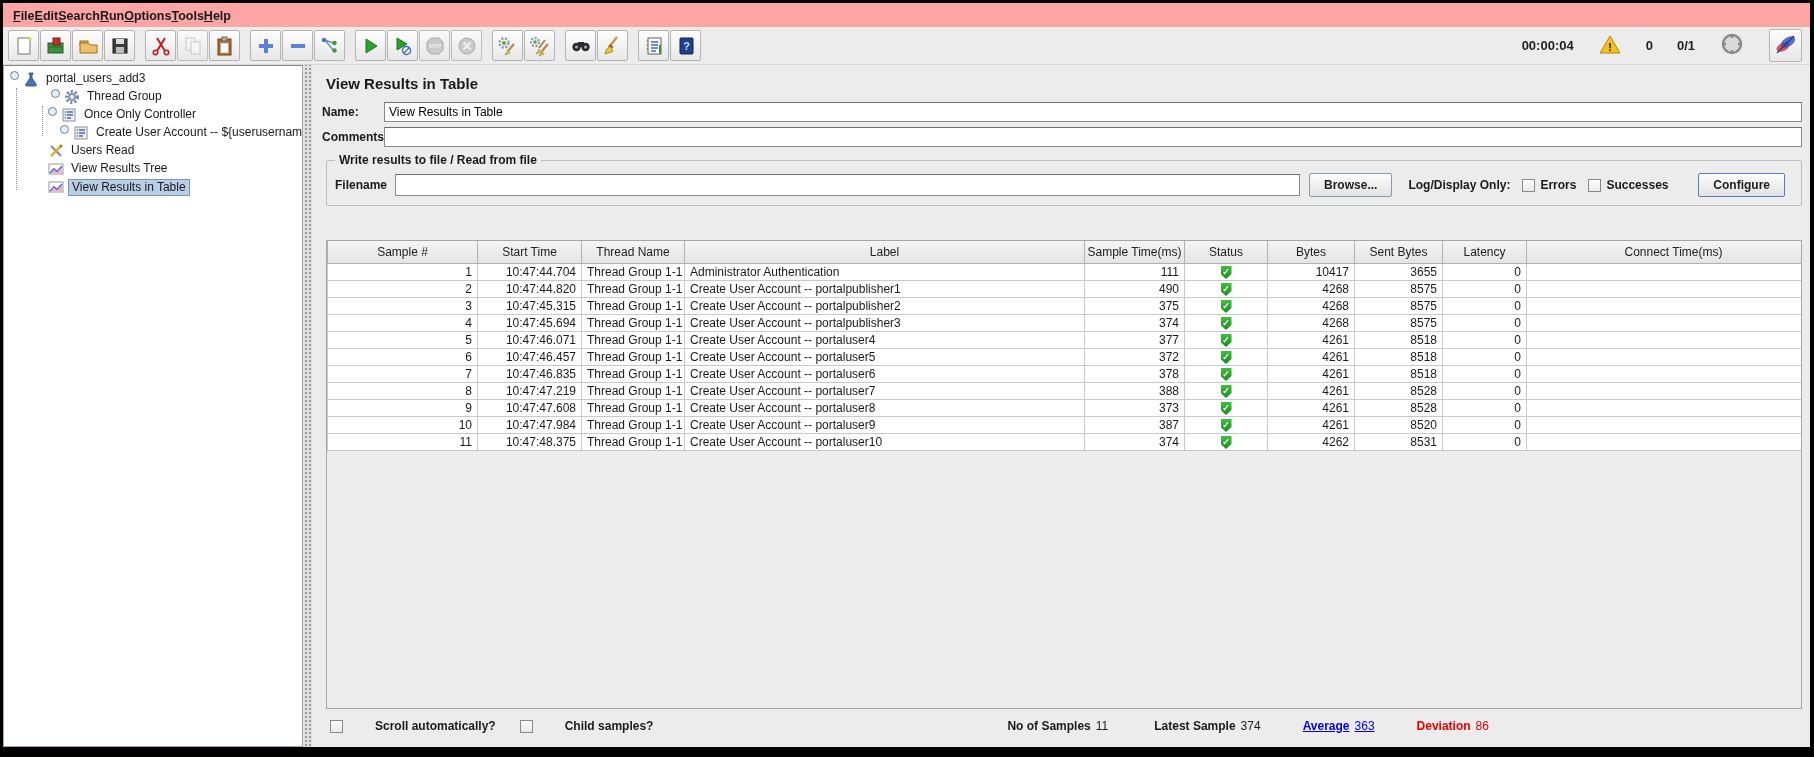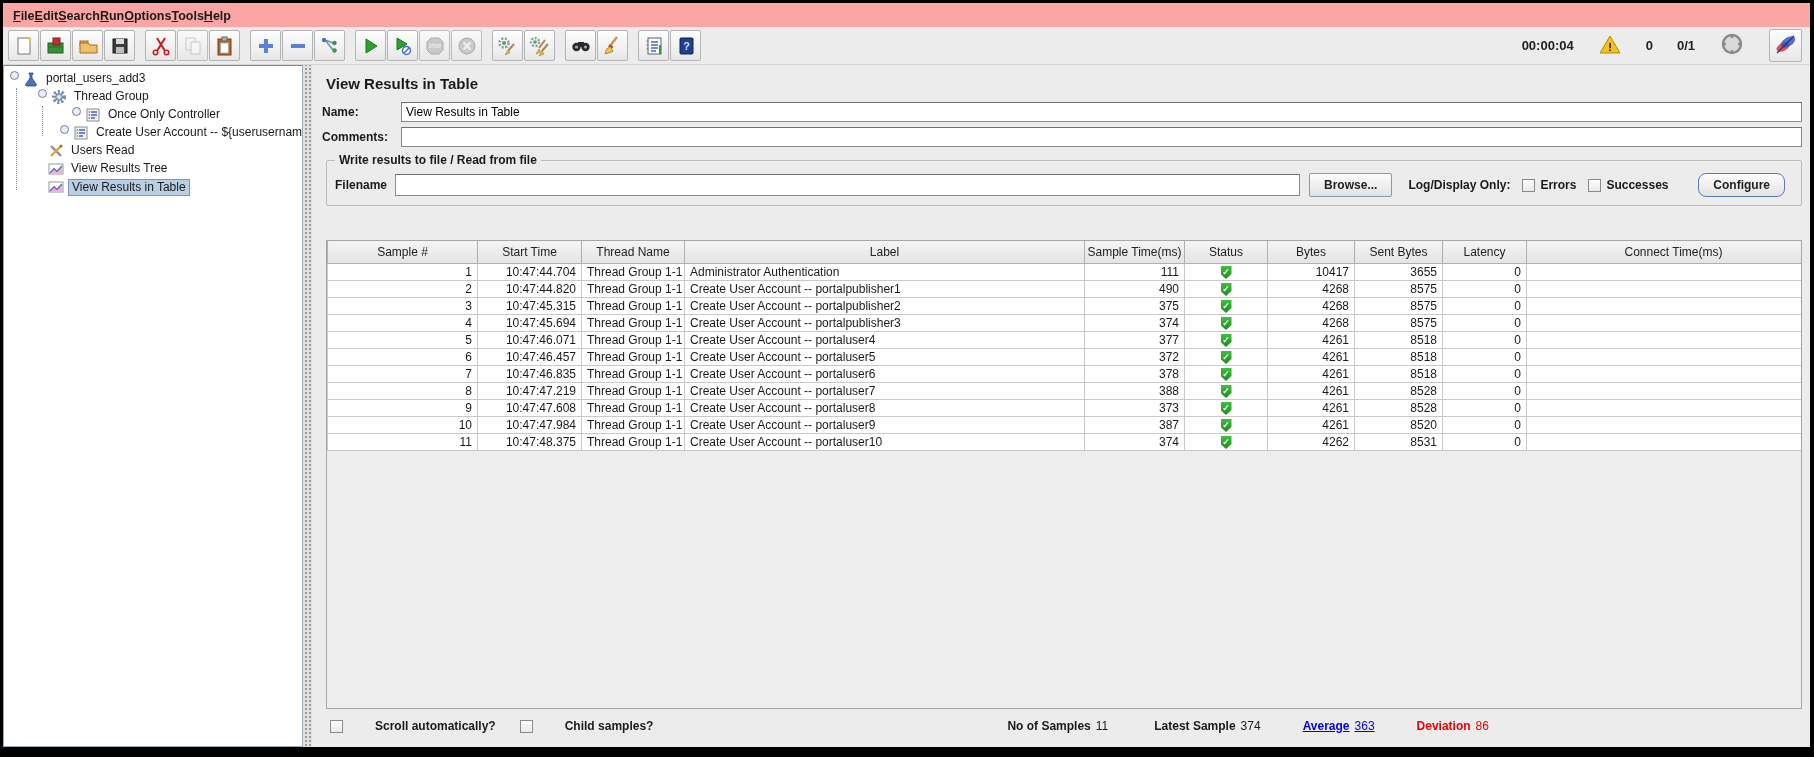--- a/index.html
+++ b/index.html
@@ -35,36 +35,36 @@
   .knob-spacer { width:13px; flex:none; }
   .t-icon { width:16px; height:16px; margin-right:4px; flex:none; }
   .t-label { padding:0 3px; line-height:15px; }
   .t-label.selected { background:#b8cfe5; border:1px solid #7a96b8; }
   .splitter { width:9px; background:#e2e2e2;
               background-image:radial-gradient(#9a9a9a 1px, transparent 1.2px); background-size:4px 4px; background-position:1px 2px; }
   
   .main { flex:1; display:flex; flex-direction:column; padding:6px 8px 4px 10px; min-width:0; background:#ececec; }
   .page-title { font-size:15px; font-weight:700; margin:4px 0 10px 4px; }
   .frow { display:flex; align-items:center; margin-bottom:5px; }
-  .frow .lbl { font-weight:700; width:79px; flex:none; }
+  .frow .lbl { font-weight:700; width:62px; flex:none; }
   .txt { height:20px; border:1px solid #8a8a8a; border-top-color:#6f6f6f; background:#fff; font-family:"Liberation Sans",sans-serif;
          font-size:12px; padding:1px 4px; flex:1; }
   .groupbox { position:relative; border:1px solid #bcbcbc; border-radius:2px; margin:8px 0 0 4px; padding:12px 8px 8px 8px; }
   .groupbox .gb-title { position:absolute; top:-8px; left:8px; background:#ececec; padding:0 4px; font-weight:700; }
   .gb-row { display:flex; align-items:center; }
   .gb-row .lbl2 { font-weight:700; margin-right:8px; flex:none; }
   .filename-input { width:905px; flex:none; height:22px; }
   .btn { border:1px solid #8a9aad; border-radius:2px; background:linear-gradient(#fdfdfd,#e2e2e2);
          font-family:"Liberation Sans",sans-serif; font-size:12px; font-weight:700; color:#222; padding:4px 14px; }
   .browse-btn { margin-left:9px; }
   .logdisp { font-weight:700; margin-left:16px; }
   .cb { width:13px; height:13px; border:1px solid #8a8a8a; background:linear-gradient(#fdfdfd,#e9e9e9); display:inline-block; flex:none; }
   .cb-wrap { display:flex; align-items:center; gap:5px; margin-left:12px; }
   .cb-wrap .cb-lbl { font-weight:700; }
-  .configure-btn { margin-left:auto; margin-right:8px; border-color:#5a7cb8;border-radius:8px; }
+  .configure-btn { margin-left:auto; margin-right:8px; border-color:#5a7cb8; }
   
   .scrollpane { flex:1; margin:34px 0 0 4px; border:1px solid #a6a6a6; background:#ededed; overflow:hidden; }
   table.results { border-collapse:collapse; width:100%; table-layout:fixed; }
   table.results th { height:22px; background:linear-gradient(#f4f4f4,#e4e4e4); border:1px solid #b0b0b0; border-top:none;
                      font-weight:400; font-size:12px; color:#222; padding:0 0; overflow:hidden; white-space:nowrap; }
   table.results td { height:17px; background:#fff; border:1px solid #c9c9c9; font-size:12px; color:#1a1a1a;
                      padding:0 5px; overflow:hidden; white-space:nowrap; }
   td.al-r { text-align:right; } td.al-c { text-align:center; } td.al-l { text-align:left; }
   .shield { display:inline-block; width:11px; height:13px; color:#fff; font-size:9px; font-weight:700; line-height:12px;
             text-align:center; clip-path:polygon(0 0,100% 0,100% 62%,50% 100%,0 62%);
@@ -322,31 +322,31 @@
       <div class="vline" style="left:38px; top:40px; height:30px;"></div>
 
       <div class="tree-row" style="padding-left:6px;">
         <span class="knob"></span>
         <span class="t-icon">
           <svg width="16" height="16">
               <path d="M6 2h4v1l-1 1v3l4.2 6.2c.6 1-.1 1.8-1.1 1.8H3.9c-1 0-1.7-.8-1.1-1.8L7 7V4L6 3z" fill="#4a72b8" stroke="#2a4a80" stroke-width="0.8"></path>
             </svg></span>
         <span class="t-label">portal_users_add3</span>
       </div>
-      <div class="tree-row" style="padding-left:34px;">
+      <div class="tree-row" style="padding-left:47px;">
         <span class="knob"></span>
         <span class="t-icon">
           <svg width="16" height="16">
               <circle cx="8" cy="8" r="5.5" fill="none" stroke="#7a8cab" stroke-width="3" stroke-dasharray="2.2 1.8"></circle>
               <circle cx="8" cy="8" r="3.4" fill="#b8c4d8" stroke="#55708f"></circle>
               <circle cx="8" cy="8" r="1.4" fill="#eef2f8"></circle>
             </svg></span>
         <span class="t-label">Thread Group</span>
       </div>
-      <div class="tree-row" style="padding-left:68px;">
+      <div class="tree-row" style="padding-left:44px;">
         <span class="knob"></span>
         <span class="t-icon">
           <svg width="16" height="16">
               <rect x="2" y="2" width="12" height="12" fill="#f0f0f0" stroke="#909090"></rect>
               <path d="M6 5h6M6 8h6M6 11h4" stroke="#4466cc" stroke-width="1.4"></path>
               <circle cx="4.3" cy="5" r="0.8" fill="#4466cc"></circle>
               <circle cx="4.3" cy="8" r="0.8" fill="#4466cc"></circle>
               <circle cx="4.3" cy="11" r="0.8" fill="#4466cc"></circle>
             </svg></span>
         <span class="t-label">Once Only Controller</span>

